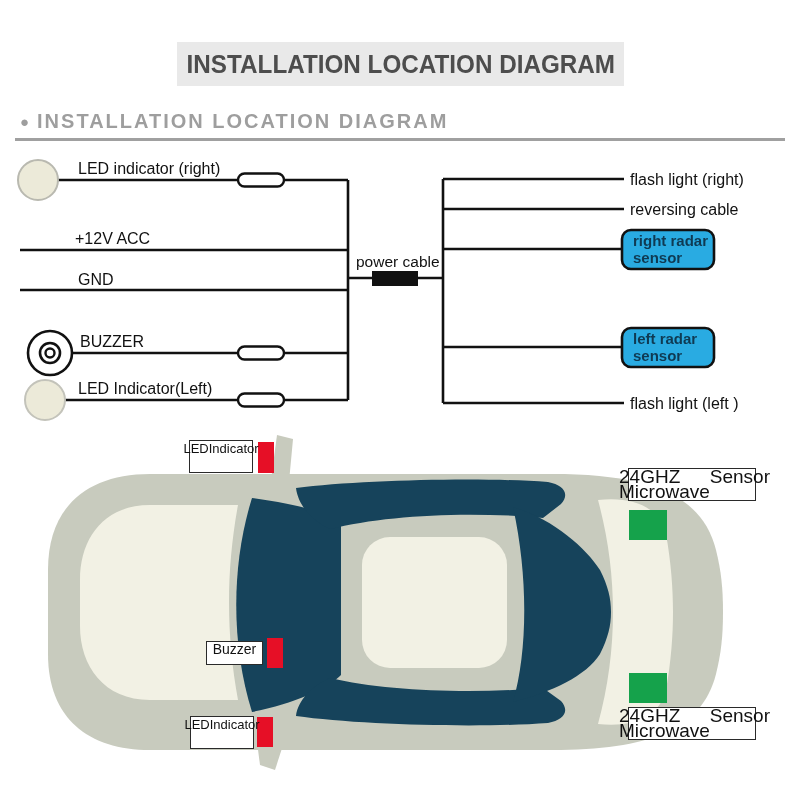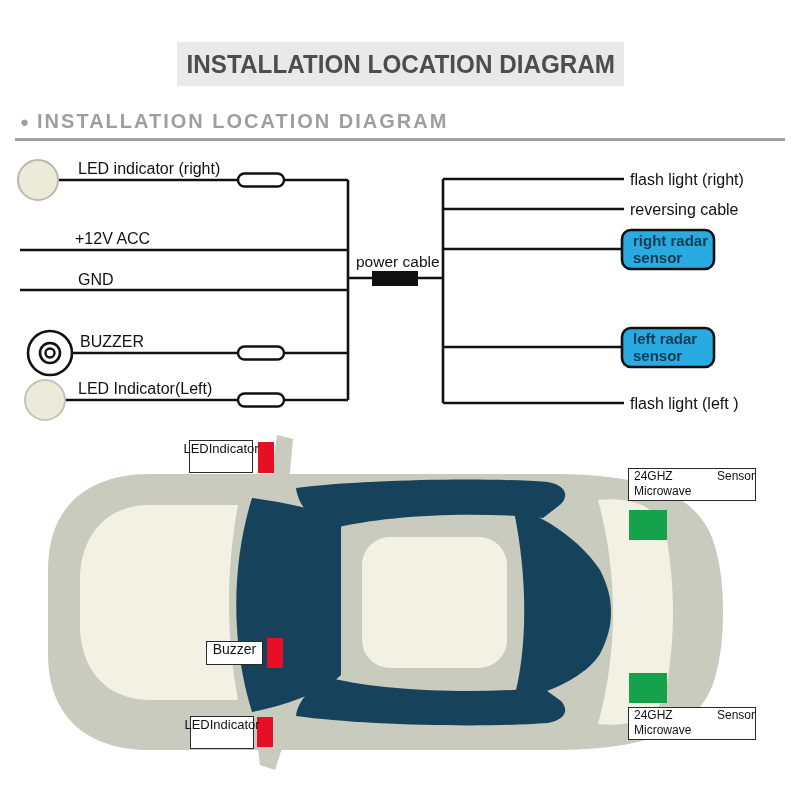--- a/index.html
+++ b/index.html
@@ -29,21 +29,21 @@
          color:#111; text-align:center; display:flex; flex-direction:row;
          justify-content:center; }
   .tag .ln { line-height:15px; font-size:13px; }
   .tag-led-top    { left:189px; top:440px; width:64px;  height:33px; }
   .tag-buzzer     { left:206px; top:641px; width:57px;  height:24px; }
   .tag-buzzer .ln { font-size:14px; }
   .tag-led-bottom { left:190px; top:716px; width:64px;  height:33px; }
   .tag-sensor-top, .tag-sensor-bottom { text-align:left; padding-left:5px; }
   .tag-sensor-top    { left:628px; top:468px; width:128px; height:33px; }
   .tag-sensor-bottom { left:628px; top:707px; width:128px; height:33px; }
-  .tag .ln-s { line-height:15px; font-size:12px; }
+  .tag .ln-s { line-height:15px; font-size:19px; }
 </style>
 </head>
 <body>
 
 <div class="stage">
 
   <div class="banner">
     <span>INSTALLATION LOCATION DIAGRAM</span>
   </div>
 

